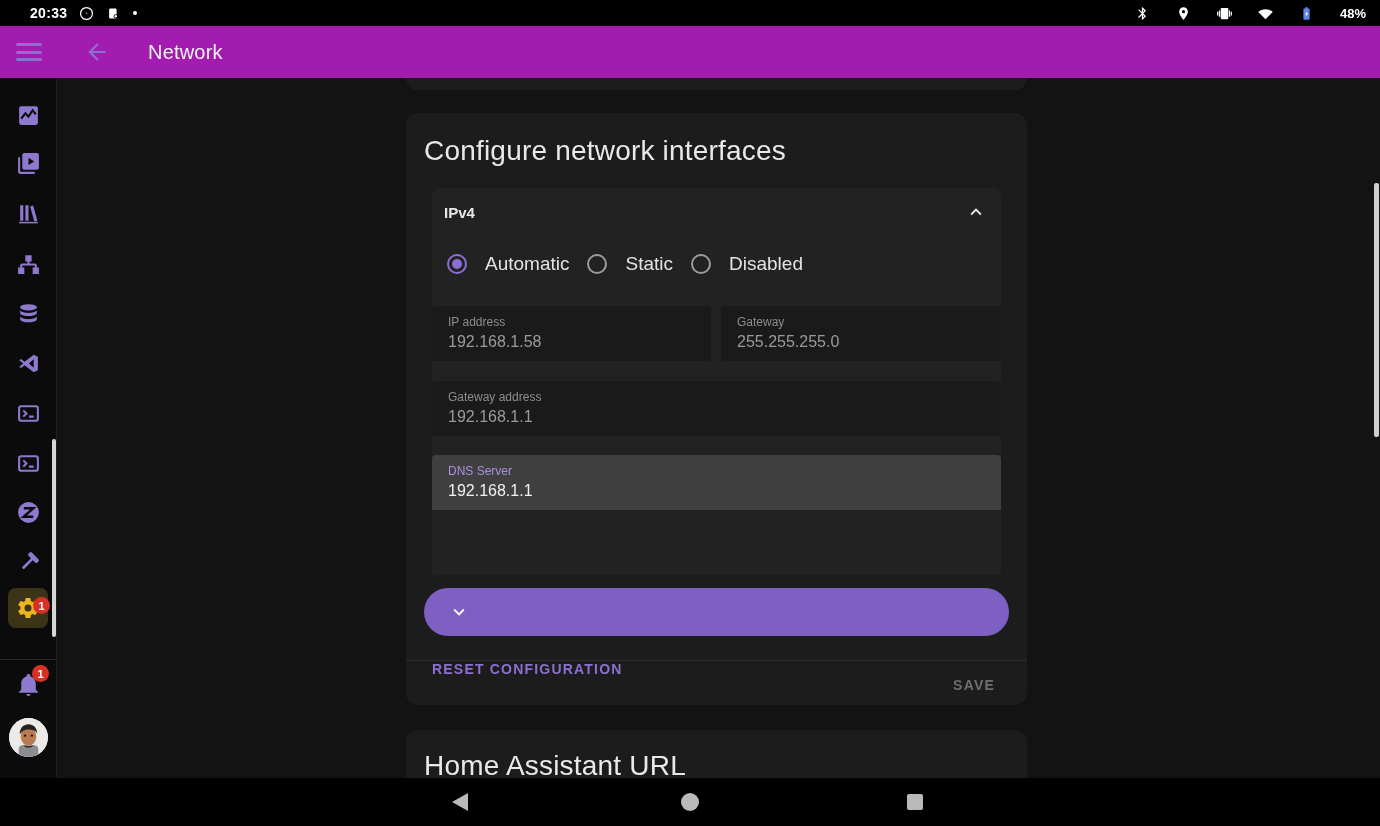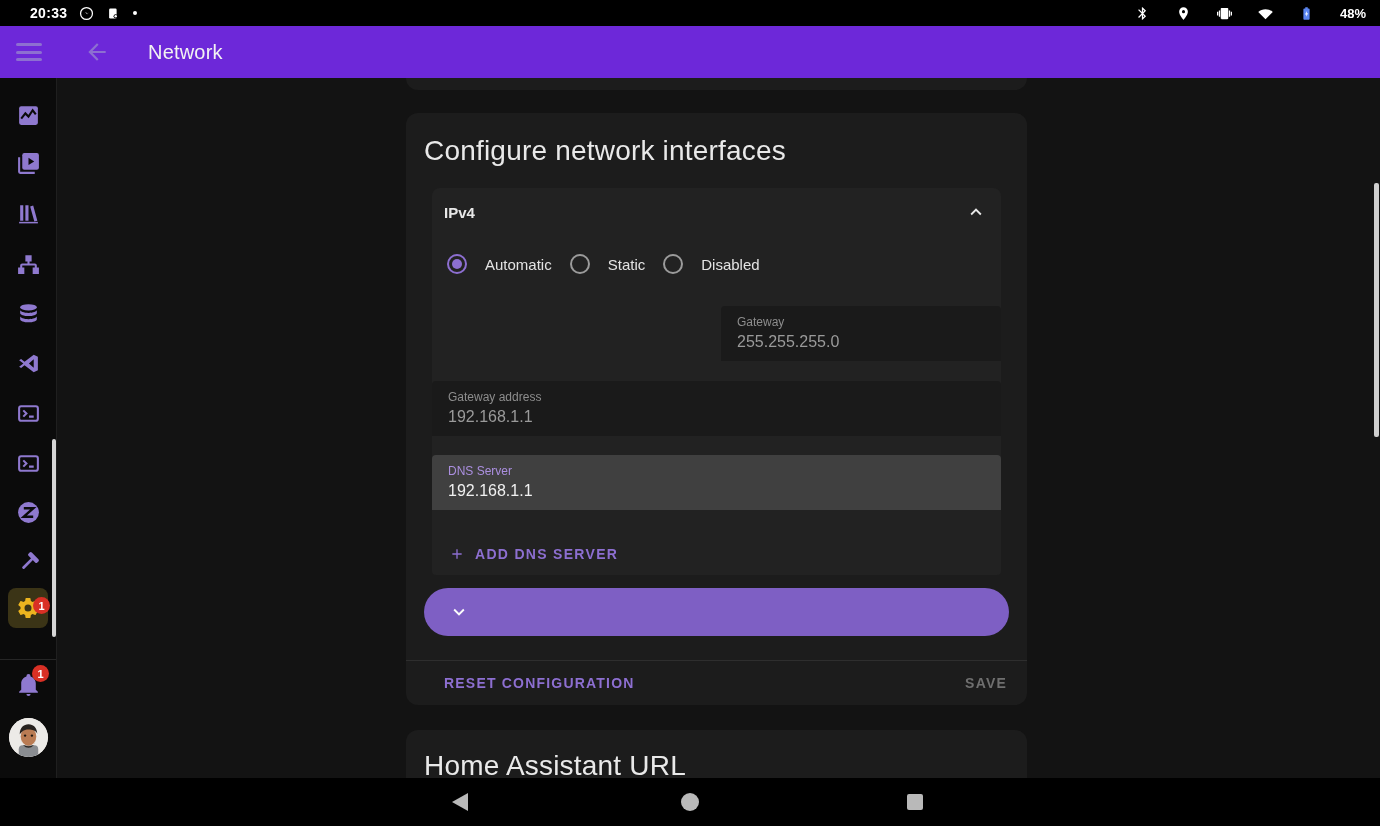--- a/index.html
+++ b/index.html
@@ -11,21 +11,21 @@
   .statusbar { position:absolute; top:0; left:0; width:100%; height:26px; background:#000;
     display:flex; align-items:center; color:#fff; }
   .sb-left { display:flex; align-items:center; gap:12px; margin-left:30px; }
   .sb-time { font-size:14px; font-weight:700; letter-spacing:.3px; }
   .sb-right { position:absolute; right:14px; top:0; height:26px; display:flex; align-items:center; gap:26px; }
   .sb-ic { width:15px; height:15px; display:block; }
   .sb-pct { font-size:13px; font-weight:700; }
   .sb-dot { width:4px; height:4px; border-radius:50%; background:#fff; }
 
   
-  .toolbar { position:absolute; top:26px; left:0; width:100%; height:52px; background:#6d28d9;
+  .toolbar { position:absolute; top:26px; left:0; width:100%; height:52px; background:#a21caf;
     display:flex; align-items:center; }
   .hamburger { width:26px; height:18px; margin-left:16px; display:flex; flex-direction:column;
     justify-content:space-between; cursor:pointer; }
   .hamburger div { height:3px; border-radius:2px; background:#8d6fd1; }
   .back-btn { margin-left:42px; width:26px; height:26px; color:#8d6fd1; }
   .tb-title { margin-left:38px; color:#f2f2f2; font-size:20px; letter-spacing:.2px; }
 
   
   .sidebar { position:absolute; top:78px; left:0; width:57px; height:700px; background:#0b0b0b;
     border-right:1px solid #1f1f1f; }
@@ -57,21 +57,21 @@
   .panel-header { position:absolute; top:0; left:0; width:100%; height:48px; display:flex; align-items:center;
     padding:0 14px 0 12px; cursor:pointer; }
   .panel-label { color:#e8e8e8; font-size:15px; font-weight:600; flex:1; }
   .chev { width:22px; height:22px; color:#e8e8e8; }
 
   .radio-row { position:absolute; top:58px; left:15px; height:36px; display:flex; align-items:center; gap:18px; }
   .radio { width:20px; height:20px; border-radius:50%; border:2px solid #9b9b9b; cursor:pointer; position:relative; flex:none; }
   .radio.sel { border-color:#8d6fd1; }
   .radio.sel::after { content:""; position:absolute; left:3px; top:3px; width:10px; height:10px;
     border-radius:50%; background:#8d6fd1; }
-  .radio-label { color:#e3e3e3; font-size:15px; }
+  .radio-label { color:#e3e3e3; font-size:19px; }
 
   .field { position:absolute; height:55px; background:#1a1a1a; border-radius:4px 4px 0 0; padding:9px 16px 0; }
   .field .f-label { font-size:12px; color:#8d8d8d; }
   .field .f-value { font-size:16px; color:#9a9a9a; margin-top:4px; }
   .field.active { background:#404040; }
   .field.active .f-label { color:#ab8fe0; }
   .field.active .f-value { color:#f0f0f0; }
   .f-ip { top:118px; left:0; width:279px; }
   .f-mask { top:118px; left:289px; width:280px; }
   .f-gw { top:193px; left:0; width:569px; }
@@ -80,21 +80,21 @@
   .add-dns { position:absolute; top:348px; left:9px; height:36px; display:flex; align-items:center; gap:10px;
     color:#8d6fd1; font-size:14px; font-weight:600; letter-spacing:1.3px; padding:0 8px; cursor:pointer; }
   .plus { width:16px; height:16px; }
 
   .ipv6-bar { position:absolute; left:18px; top:475px; width:585px; height:48px; background:#7e5fc4;
     border-radius:24px; display:flex; align-items:center; padding:0 22px 0 24px; cursor:pointer; }
   .ipv6-bar .panel-label { color:#fbfbfb; }
   .ipv6-bar .chev { color:#fbfbfb; }
 
   .card-divider { position:absolute; top:547px; left:0; width:100%; border-top:1px solid #2e2e2e; }
-  .actions { position:absolute; top:548px; left:12px; width:100%; height:44px; display:flex; align-items:center; }
+  .actions { position:absolute; top:548px; left:0; width:100%; height:44px; display:flex; align-items:flex-start;flex-direction:column; }
   .btn-reset { margin-left:26px; color:#8d6fd1; font-size:14px; font-weight:600; letter-spacing:1.2px; cursor:pointer; }
   .btn-save { margin-left:auto; margin-right:32px; color:#6f6f6f; font-size:14px; font-weight:700; letter-spacing:1.2px; cursor:default; }
 
   .content-scroll { position:absolute; left:1317px; top:105px; width:5px; height:254px; background:#cfcfcf; border-radius:2px; }
 
   
   .navbar { position:absolute; bottom:0; left:0; width:100%; height:48px; background:#000; }
   .nav-back { position:absolute; left:452px; top:15px; width:0; height:0;
     border-top:9px solid transparent; border-bottom:9px solid transparent; border-right:16px solid #b9b9b9; cursor:pointer; }
   .nav-home { position:absolute; left:681px; top:15px; width:18px; height:18px; border-radius:50%; background:#b9b9b9; cursor:pointer; }
@@ -238,39 +238,37 @@
 
         <div class="radio-row">
           <span class="radio sel"></span>
           <span class="radio-label">Automatic</span>
           <span class="radio"></span>
           <span class="radio-label">Static</span>
           <span class="radio"></span>
           <span class="radio-label">Disabled</span>
         </div>
 
+        <div class="field f-ip">
+          <div class="f-label">IP address</div>
+          <div class="f-value">192.168.1.58</div>
+        </div>
         <div class="field f-mask">
           <div class="f-label">Gateway</div>
           <div class="f-value">255.255.255.0</div>
         </div>
         <div class="field f-gw">
           <div class="f-label">Gateway address</div>
           <div class="f-value">192.168.1.1</div>
         </div>
         <div class="field f-dns active">
           <div class="f-label">DNS Server</div>
           <div class="f-value">192.168.1.1</div>
         </div>
 
-        <div class="add-dns">
-          <svg class="plus" viewBox="0 0 24 24">
-            <path d="M19 13h-6v6h-2v-6H5v-2h6V5h2v6h6z" fill="currentColor"></path>
-          </svg>
-          <span>ADD DNS SERVER</span>
-        </div>
       </div>
 
       <div class="ipv6-bar">
         <svg class="chev" viewBox="0 0 24 24">
           <path d="M7.41 8.59 12 13.17l4.59-4.58L18 10l-6 6-6-6z" fill="currentColor"></path>
         </svg>
       </div>
 
       <div class="card-divider"></div>
       <div class="actions">

